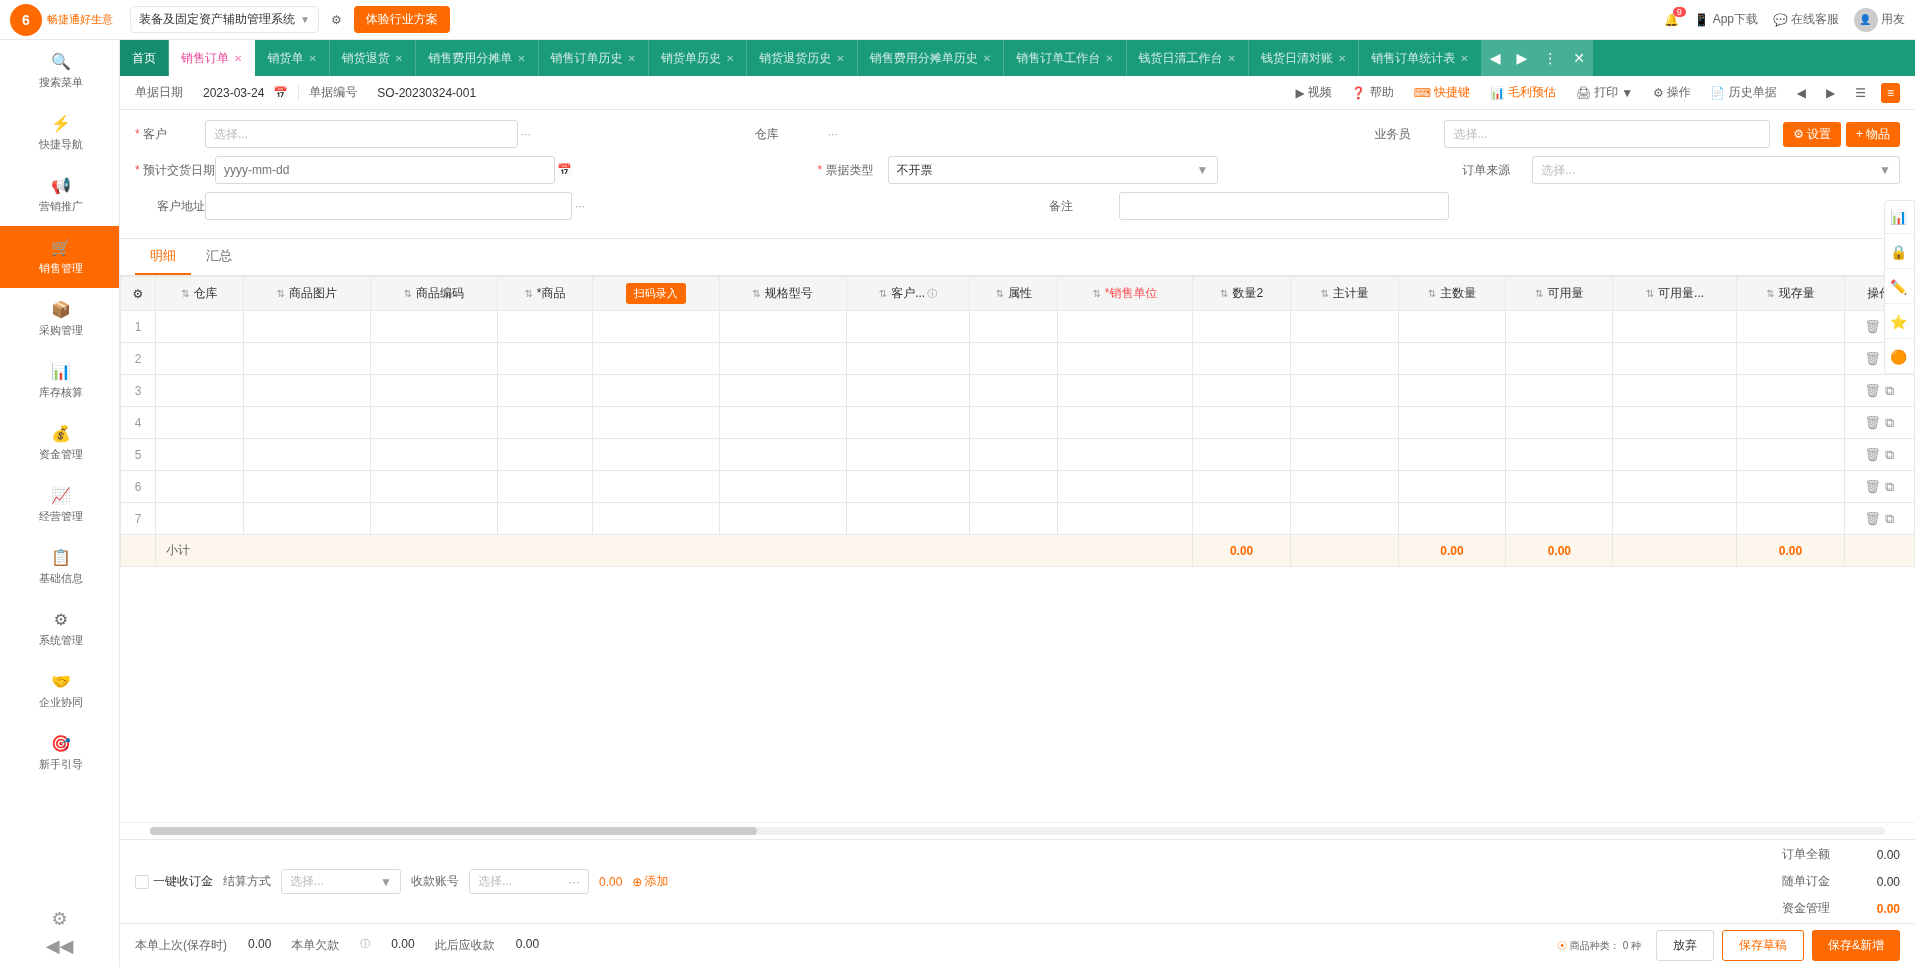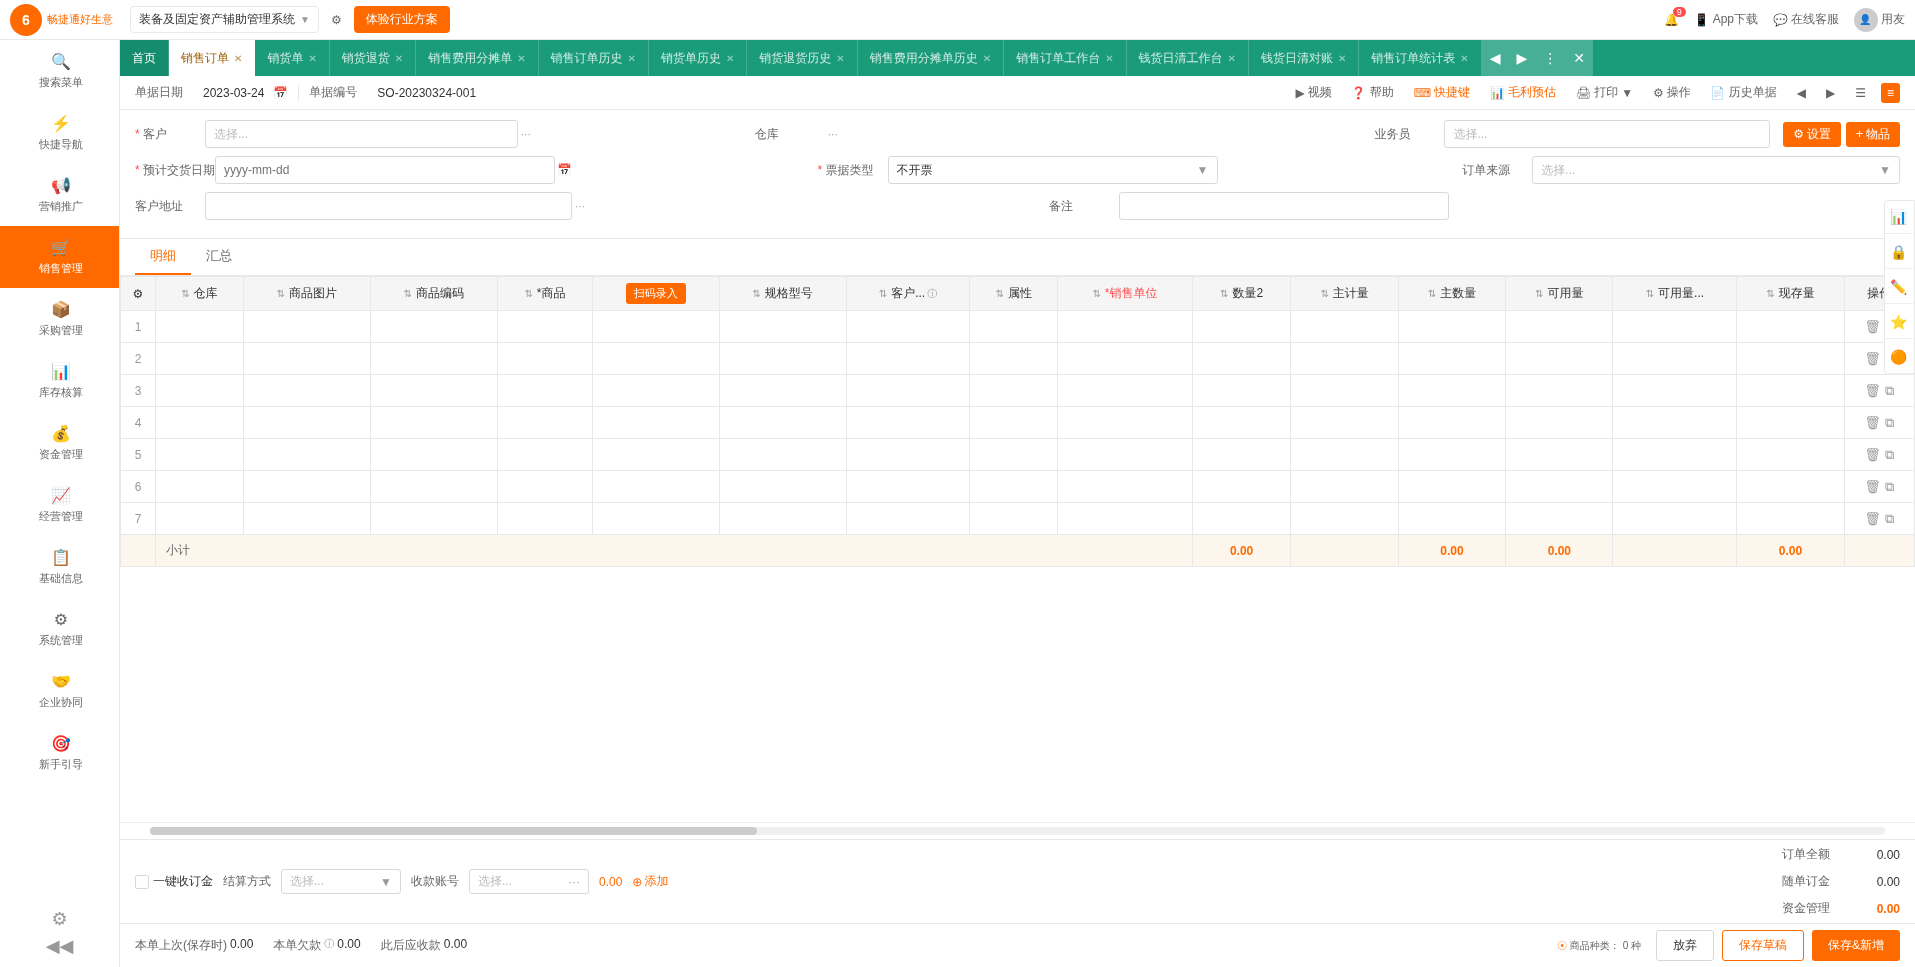--- a/index.html
+++ b/index.html
@@ -30,21 +30,21 @@
     .sidebar-item .si-icon { font-size: 16px; }
     .sidebar-bottom { margin-top: auto; display: flex; flex-direction: column; align-items: center; padding: 10px; gap: 5px; }
     .sidebar-bottom-item { cursor: pointer; color: #999; font-size: 18px; }
 
     
     .content-area { margin-left: 120px; flex: 1; display: flex; flex-direction: column; height: calc(100vh - 40px); overflow: hidden; }
 
     
     .tab-bar { background: #1a9c7b; display: flex; align-items: center; height: 36px; overflow: hidden; }
     .tab-item { padding: 0 12px; height: 36px; display: flex; align-items: center; gap: 5px; cursor: pointer; font-size: 12px; color: rgba(255,255,255,0.8); white-space: nowrap; border-right: 1px solid rgba(255,255,255,0.2); }
-    .tab-item.active { background: #fff; color: #a16207; }
+    .tab-item.active { background: #fff; color: #ec4899; }
     .tab-item .tab-close { font-size: 10px; color: inherit; opacity: 0.7; }
     .tab-item.home { background: #148c6d; color: white; }
     .tab-nav-btn { background: rgba(255,255,255,0.2); border: none; color: white; padding: 0 8px; height: 36px; cursor: pointer; font-size: 14px; }
 
     
     .toolbar { background: #fff; border-bottom: 1px solid #e8e8e8; padding: 6px 15px; display: flex; align-items: center; gap: 10px; font-size: 12px; }
     .toolbar-divider { width: 1px; height: 16px; background: #e8e8e8; }
     .toolbar-btn { display: flex; align-items: center; gap: 3px; cursor: pointer; color: #666; padding: 2px 5px; border-radius: 3px; }
     .toolbar-btn.orange { color: #ff6a00; }
     .doc-field { display: flex; align-items: center; gap: 5px; }
@@ -78,21 +78,21 @@
     
     .subtotal-row td { background: #fdf6ec; font-weight: bold; color: #ff6a00; }
     .amount-row { display: flex; gap: 10px; align-items: center; }
     .amount-row .amount-label { color: #666; }
     .amount-row .amount-val { color: #333; min-width: 60px; text-align: right; }
     .btn-discard { border: 1px solid #d9d9d9; background: white; padding: 6px 16px; border-radius: 3px; cursor: pointer; font-size: 12px; color: #333; }
     .btn-save-draft { border: 1px solid #ff6a00; background: white; padding: 6px 16px; border-radius: 3px; cursor: pointer; font-size: 12px; color: #ff6a00; }
     .btn-save-new { background: #ff6a00; border: none; padding: 6px 16px; border-radius: 3px; cursor: pointer; font-size: 12px; color: white; }
     .footer-bar { display: flex; align-items: center; justify-content: space-between; padding: 6px 15px; background: #fff; border-top: 1px solid #e8e8e8; }
     .footer-stats { display: flex; gap: 20px; font-size: 12px; color: #666; }
-    .footer-stat { display: flex; gap: 3px; }
+    .footer-stat { display: flex; gap: 21px; }
     .footer-stat .stat-val { color: #333; }
     .footer-right-area { display: flex; align-items: center; gap: 15px; }
     .goods-count { font-size: 10px; color: #666; }
     .action-buttons { display: flex; gap: 8px; }
     
     
     .scroll-track { height: 8px; background: #f0f0f0; border-radius: 4px; margin: 0 15px; position: relative; }
     .scroll-thumb { height: 8px; background: #ccc; border-radius: 4px; width: 35%; position: absolute; left: 0; }
 
     
@@ -366,21 +366,21 @@
         <div class="form-field" style="flex:1;">
           <label>订单来源</label>
           <div class="field-input placeholder" style="flex:1; display:flex; align-items:center; justify-content:space-between;">
             <span>选择...</span>
             <span class="select-arrow">▼</span>
           </div>
         </div>
       </div>
 
       <div class="form-row">
-        <div class="form-field" style="flex:1; max-width:450px;">
+        <div class="form-field" style="flex:1; max-width:450px;text-align:right;">
           <label>客户地址</label>
           <div class="field-input" style="flex:1;"></div>
           <span class="more-btn">···</span>
         </div>
         <div style="flex:0.5;"></div>
         <div class="form-field" style="flex:1; max-width:400px;">
           <label>备注</label>
           <div class="field-input" style="flex:1;"></div>
         </div>
         <div style="flex:0.5;"></div>

